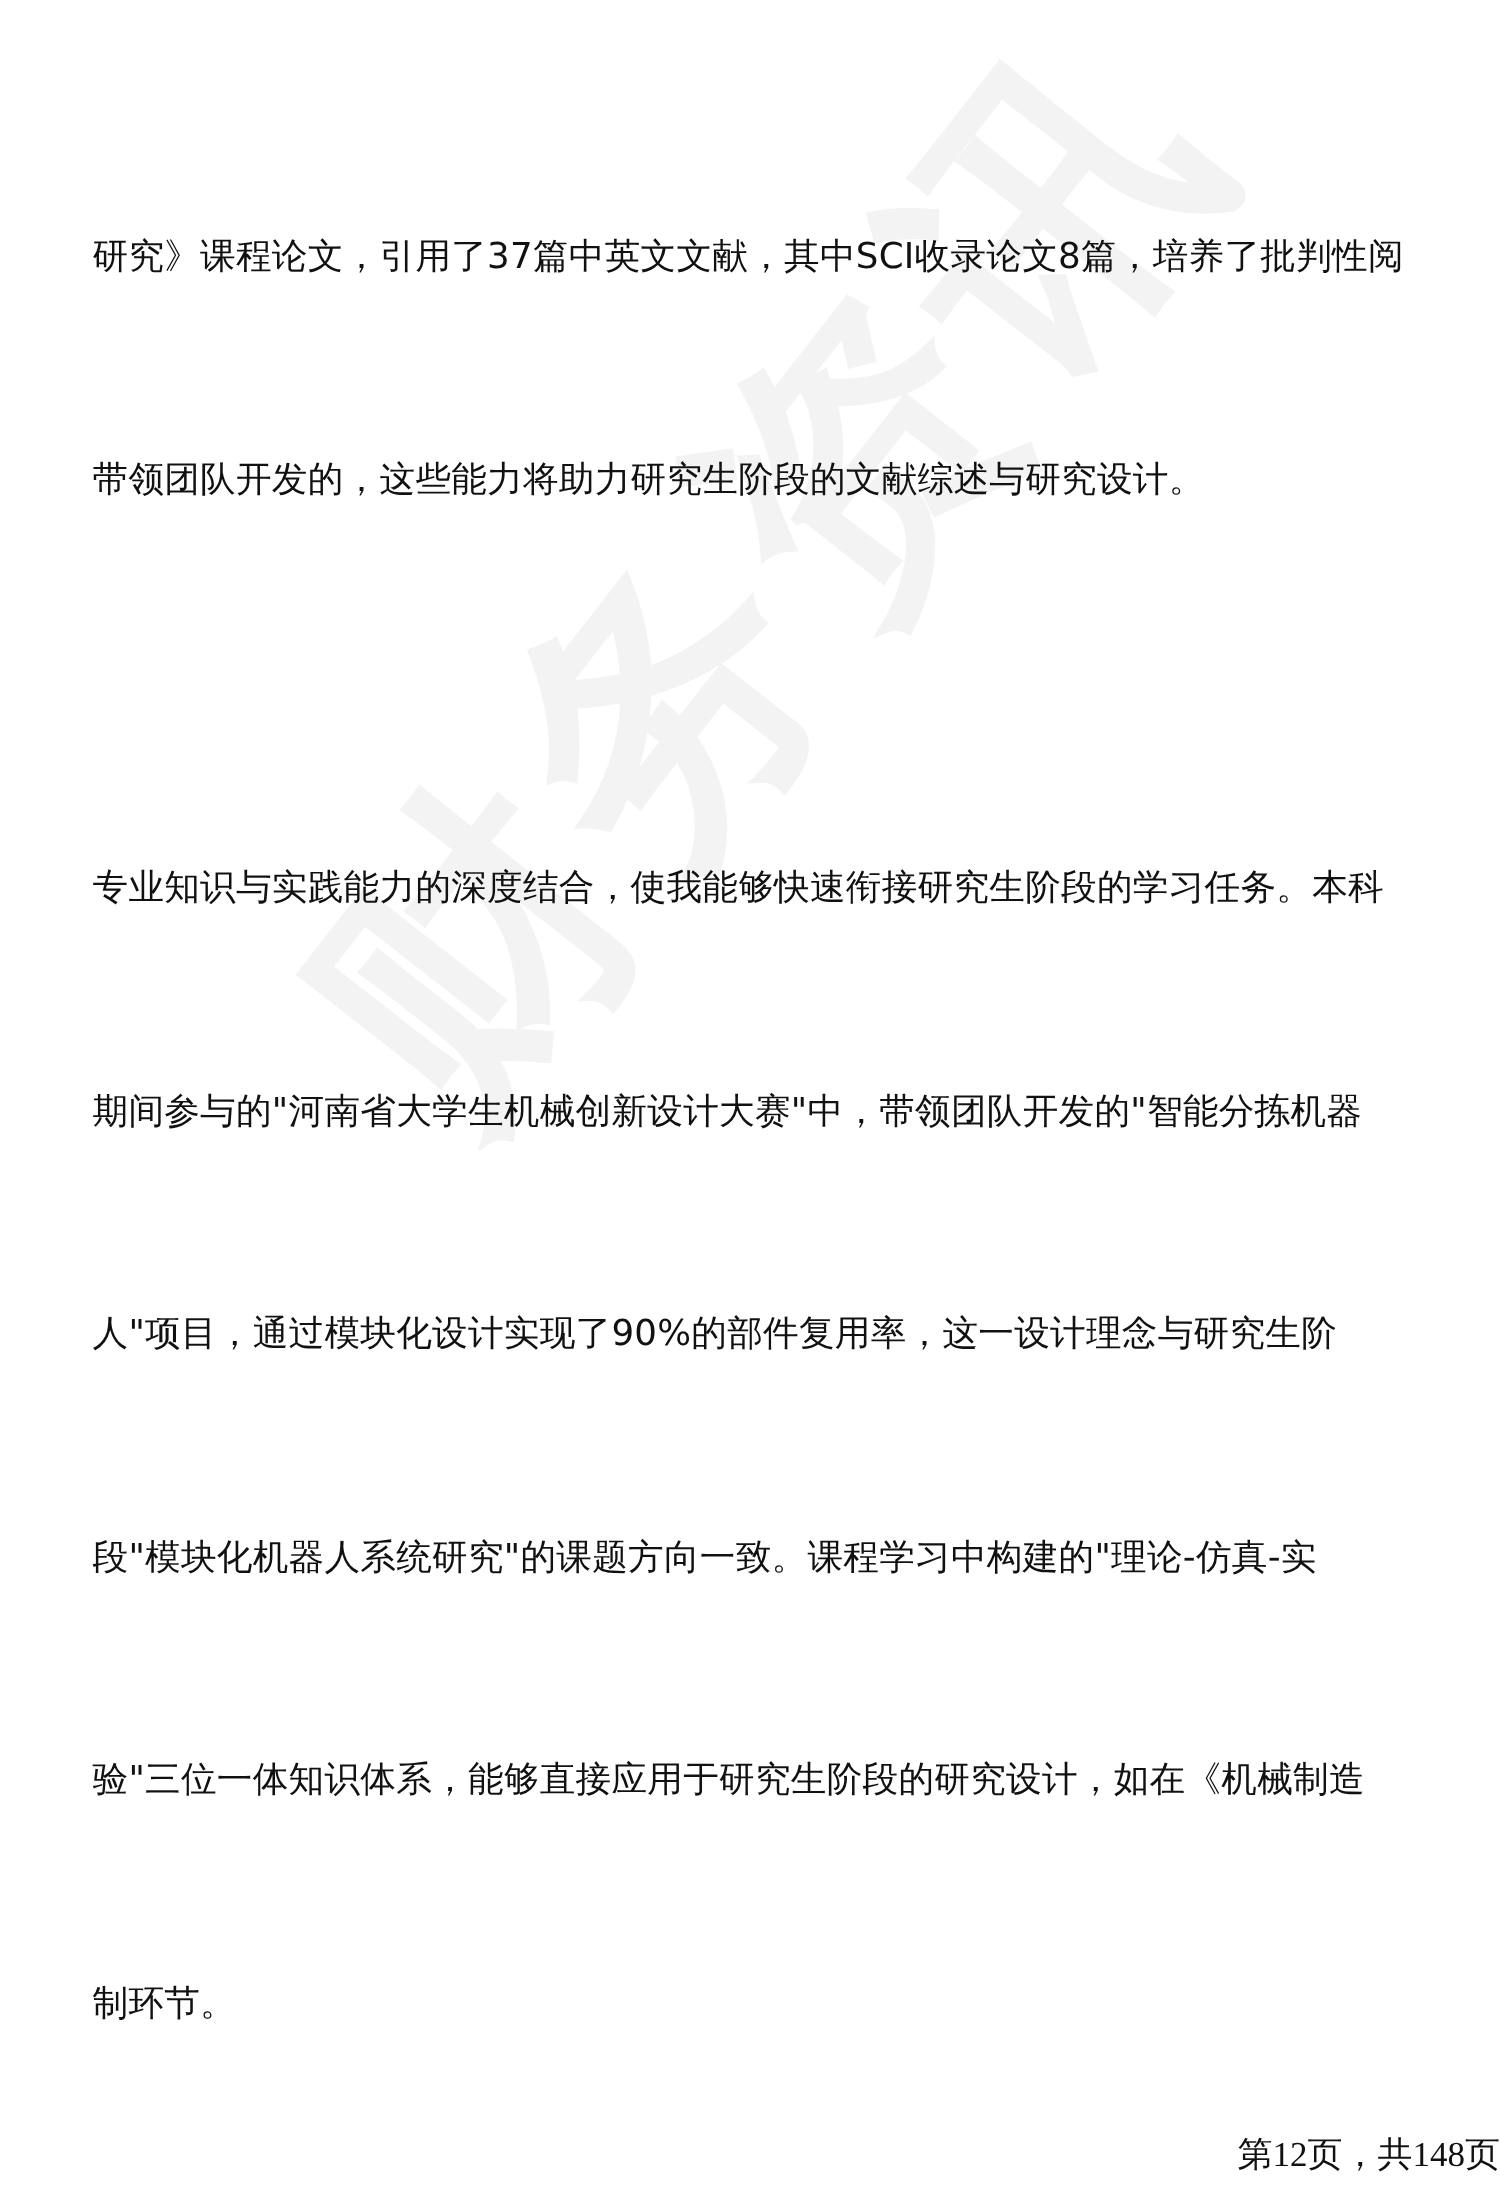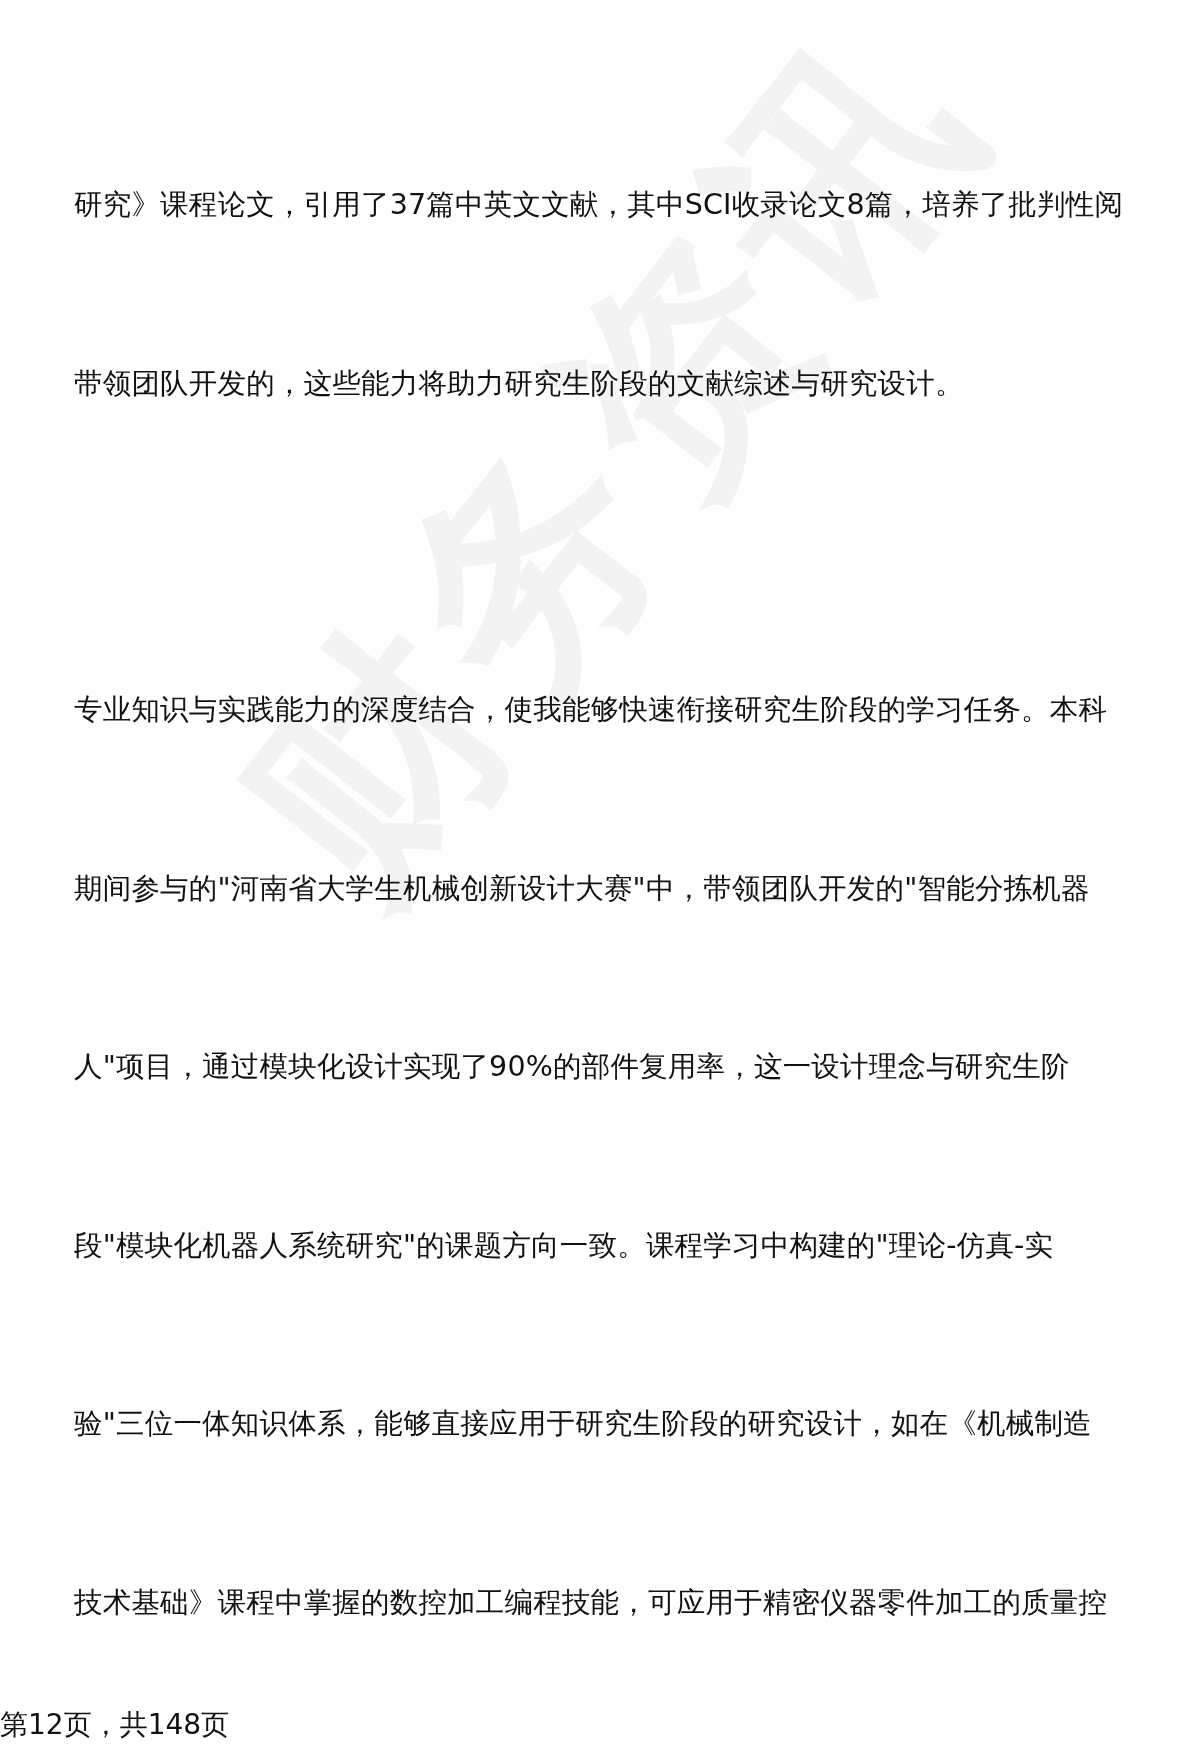--- a/index.html
+++ b/index.html
@@ -54,24 +54,25 @@
     .gap { height: 29px; }
     .line {
       display: block;
       white-space: nowrap;
     }
     .footer {
       position: absolute;
       left: 0;
       width: 1200px;
       top: 1707px;
-      text-align: left;
+      text-align: right;
       font-size: 28px;
       line-height: 36px;
       color: #111111;
+      font-family: Liberation Serif, serif;
     }
   </style>
 </head>
 <body>
 
 <div class="page">
 
   <div class="watermark">财务资讯</div>
 
   <div class="content">
@@ -82,21 +83,20 @@
     </p>
 
     <div class="gap"></div>
 
     <p class="para zh">
       <span class="line">专业知识与实践能力的深度结合，使我能够快速衔接研究生阶段的学习任务。本科</span>
       <span class="line">期间参与的"河南省大学生机械创新设计大赛"中，带领团队开发的"智能分拣机器</span>
       <span class="line">人"项目，通过模块化设计实现了90%的部件复用率，这一设计理念与研究生阶</span>
       <span class="line">段"模块化机器人系统研究"的课题方向一致。课程学习中构建的"理论-仿真-实</span>
       <span class="line">验"三位一体知识体系，能够直接应用于研究生阶段的研究设计，如在《机械制造</span>
-      <span class="line">技术基础》课程中掌握的数控加工编程技能，可应用于精密仪器零件加工的质量控</span>
       <span class="line">制环节。</span>
     </p>
 
   </div>
 
   <div class="footer">第12页，共148页</div>
 
 </div>
 
 </body></html>

